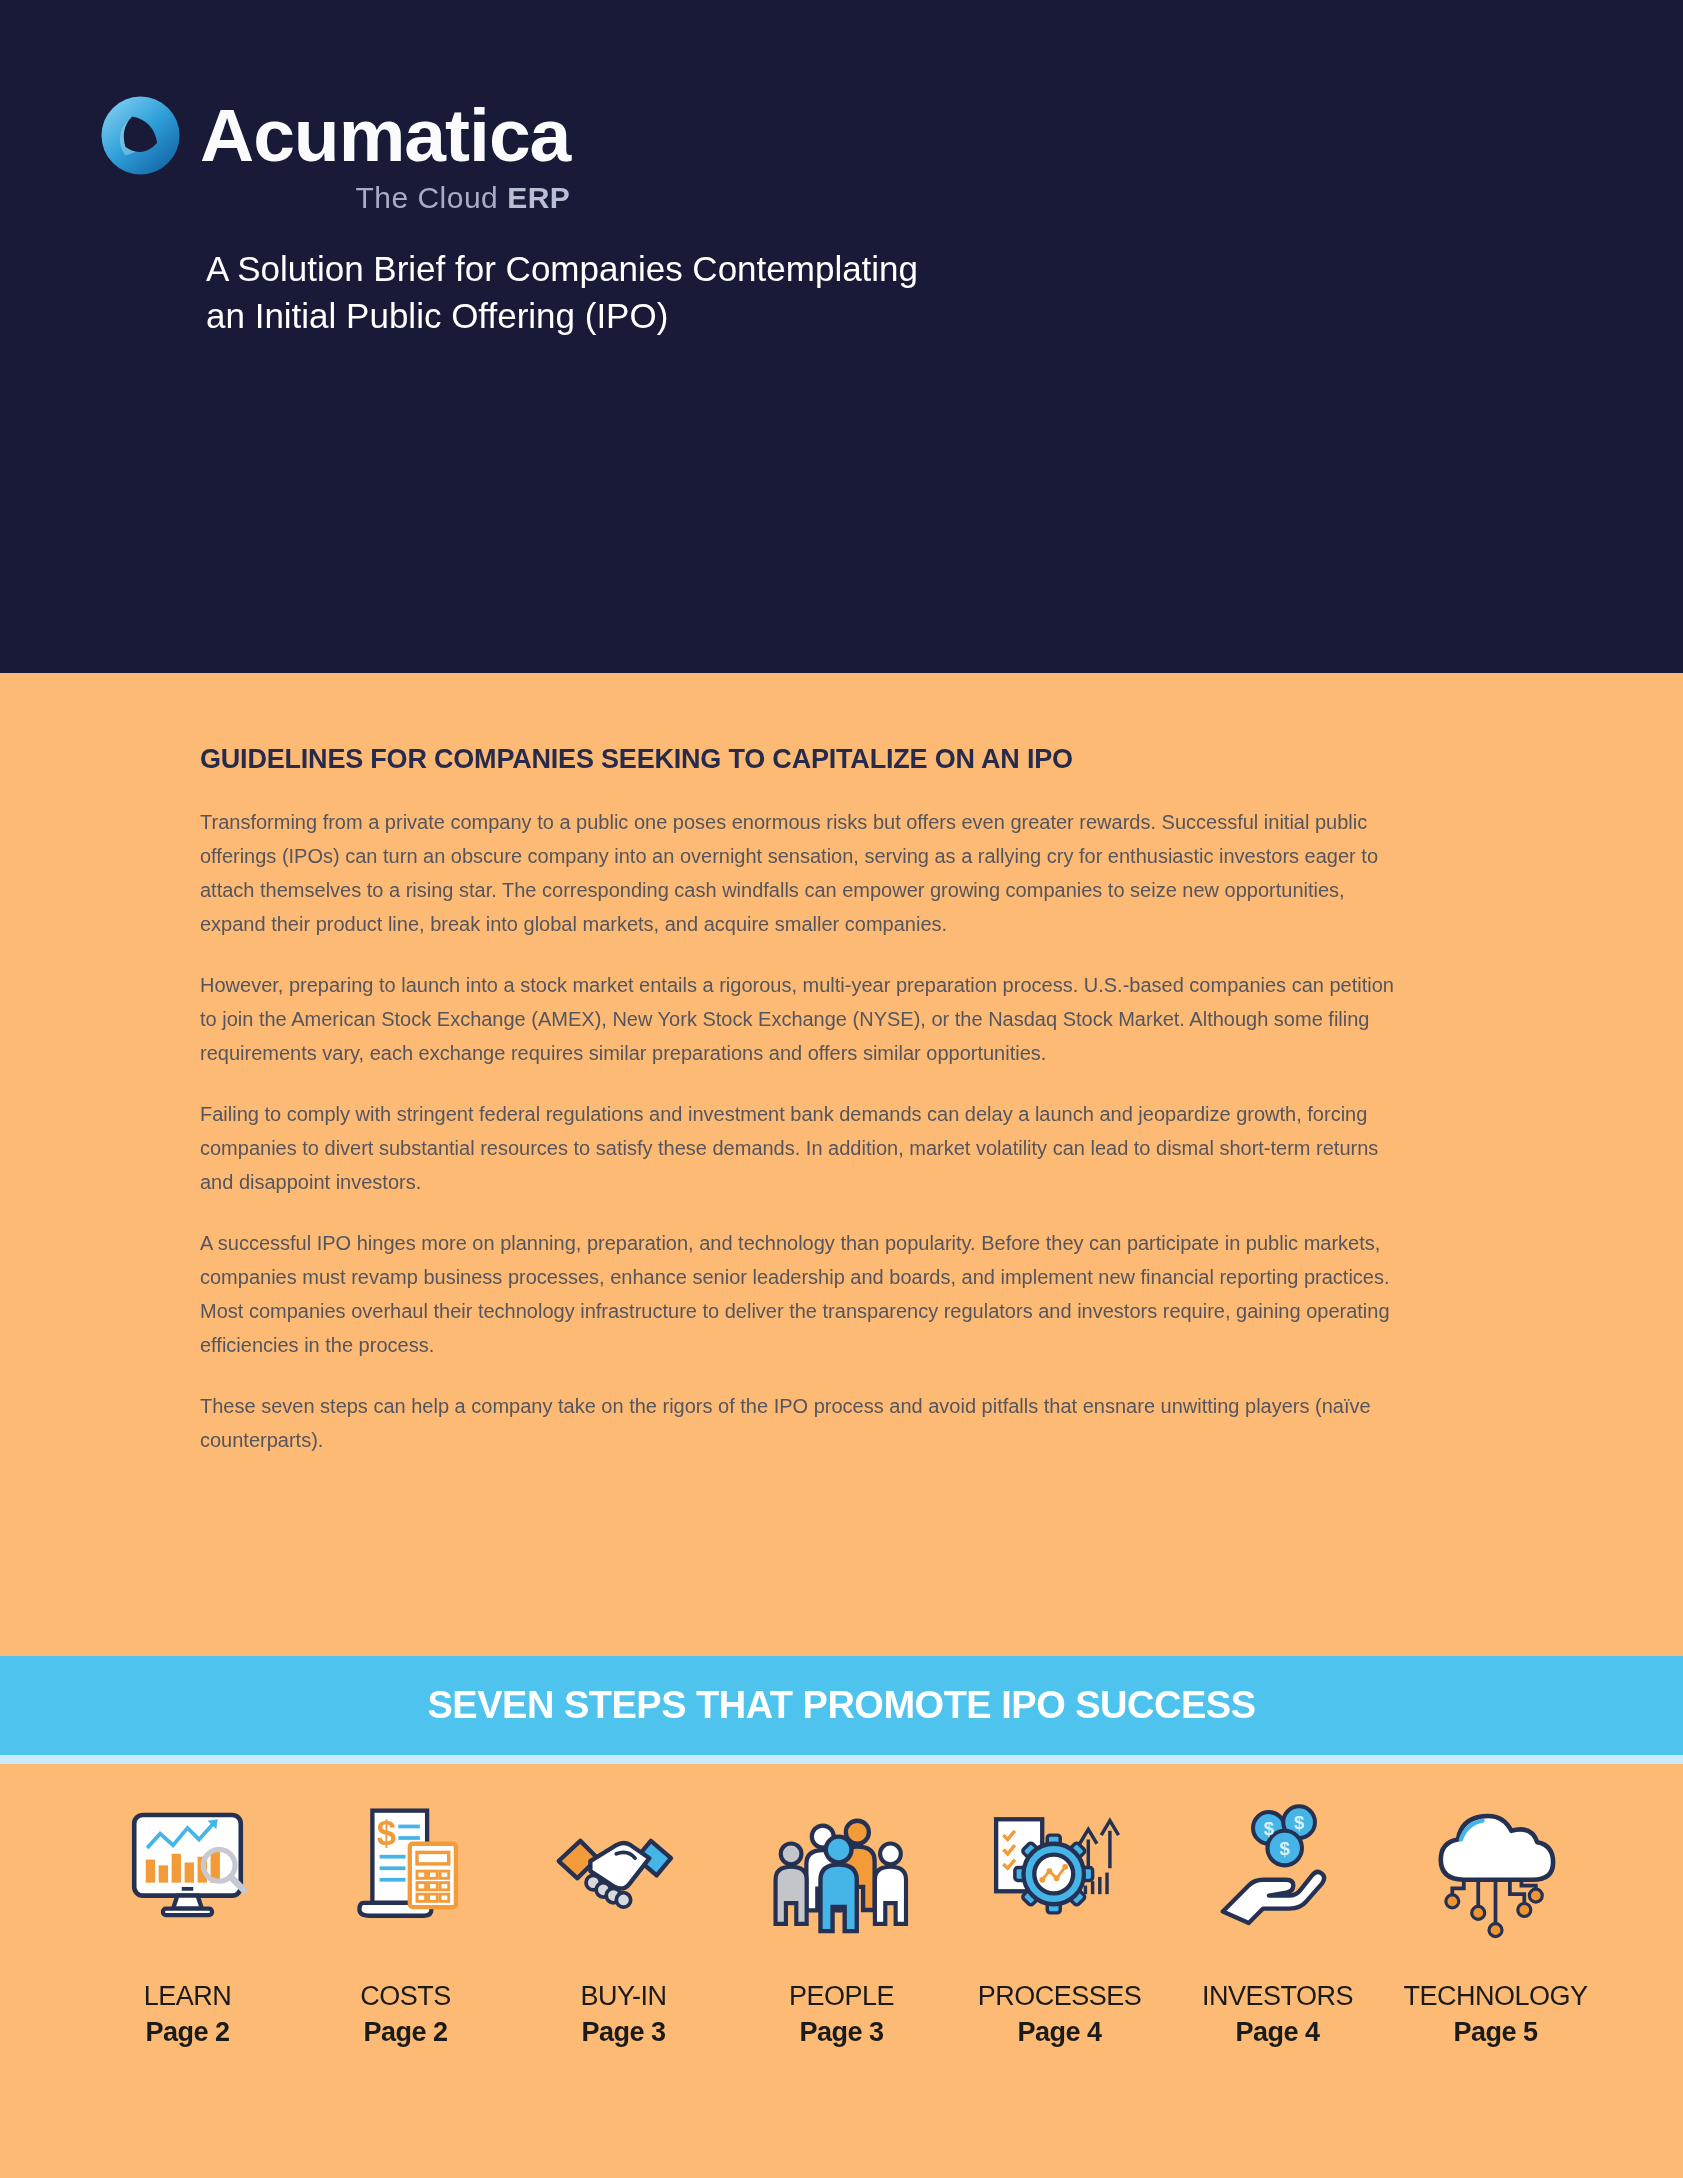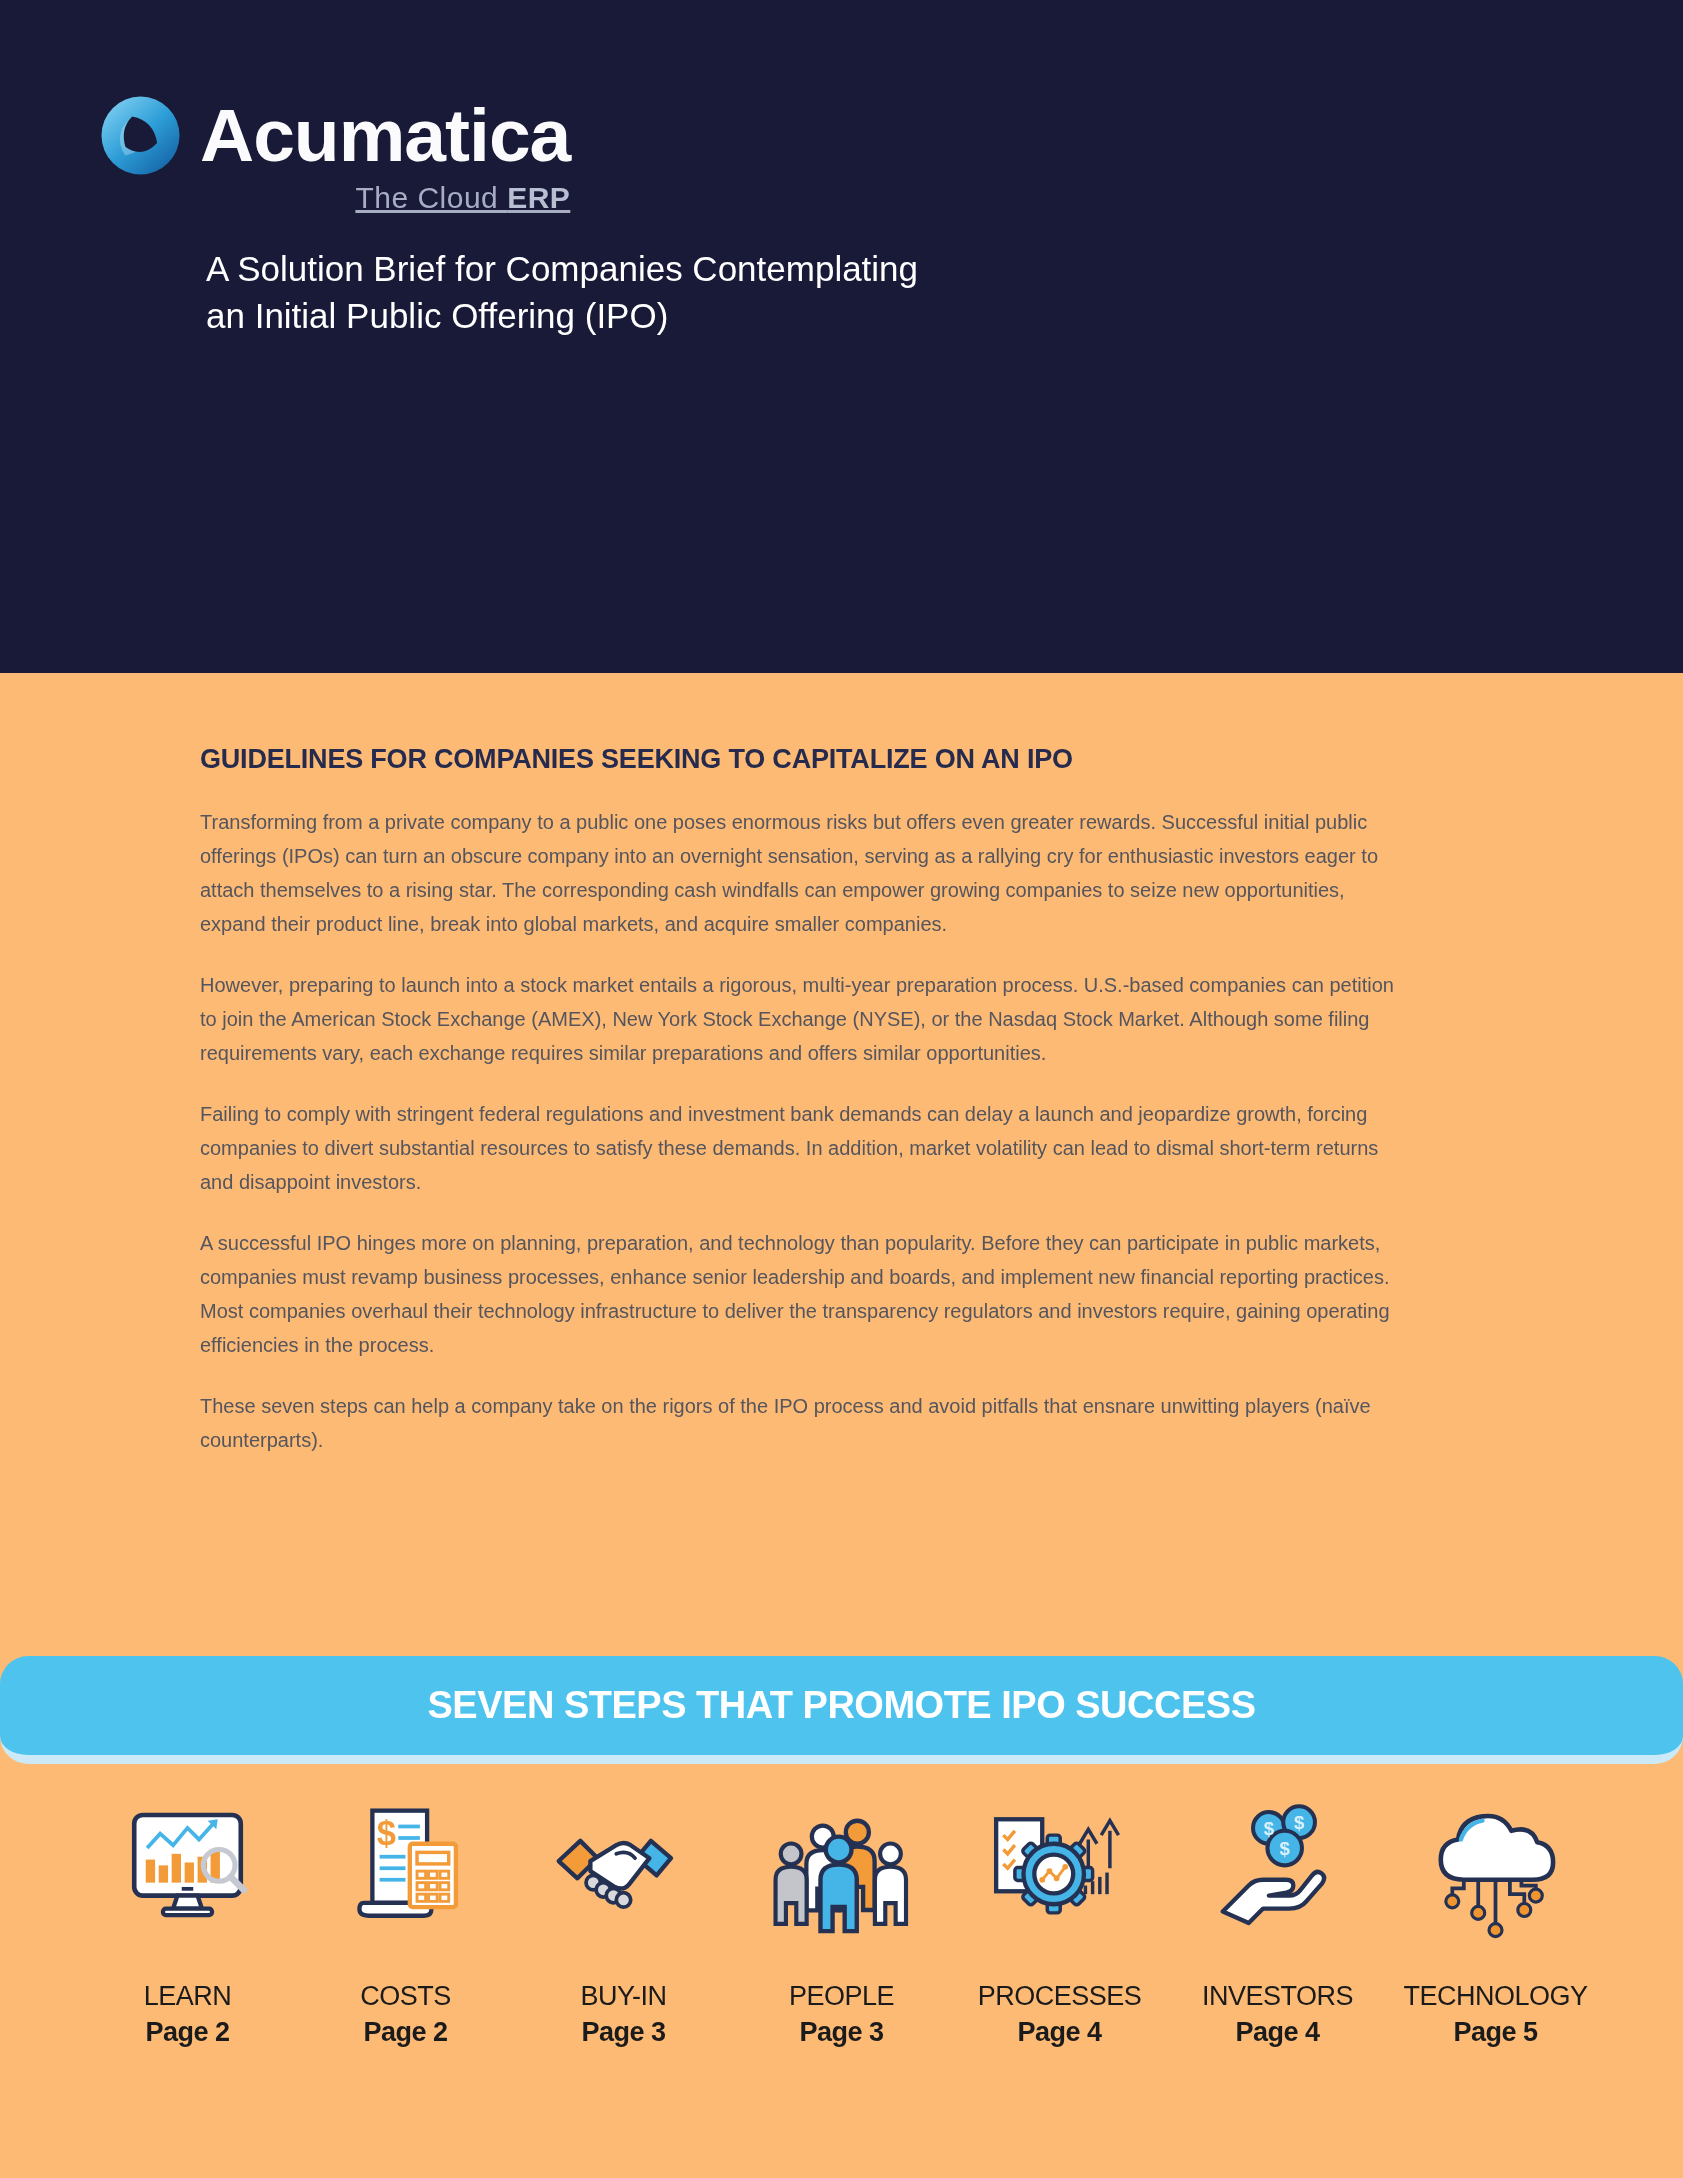--- a/index.html
+++ b/index.html
@@ -10,33 +10,33 @@
   }
   
   .hero{
     position:absolute;top:0;left:0;width:1683px;height:673px;
     background:#191a38;box-sizing:border-box;padding:94px 0 0 99px;
   }
   .logo-block{display:inline-flex;flex-direction:column;}
   .logo-row{display:flex;align-items:center;}
   .logo-mark{width:83px;height:83px;flex:0 0 auto;}
   .logo-word{color:#fbfbfd;font-size:75px;font-weight:600;letter-spacing:-1px;margin-left:18px;line-height:83px;}
-  .tagline{align-self:flex-end;margin-top:4px;font-size:30px;color:#a7adc3;letter-spacing:0.5px;text-decoration:underline;}
+  .tagline{align-self:flex-end;margin-top:4px;font-size:30px;color:#a7adc3;letter-spacing:0.5px;}
   .tagline b{color:#b9bfd2;}
   .hero-title{margin:147px 0 0 105px;color:#ffffff;font-size:67px;font-weight:400;letter-spacing:0.5px;}
   .hero-sub{margin:30px 0 0 107px;color:#ffffff;font-size:35px;font-weight:400;line-height:47px;}
   
   .article{position:absolute;top:673px;left:0;width:1601px;box-sizing:border-box;padding:71px 188px 0 200px;}
   .article h2{margin:0 0 30px 0;font-size:27px;font-weight:bold;color:#262b4e;letter-spacing:-0.2px;}
   .article p{margin:0 0 27px 0;max-width:1292px;font-size:20px;line-height:34px;color:#54555e;}
   
   .banner{
     position:absolute;top:1656px;left:0;width:1683px;height:99px;
     background:#4ec3ee;border-bottom:9px solid #cbe9f7;
-    display:flex;align-items:center;justify-content:center;border-radius:28px;
+    display:flex;align-items:center;justify-content:center;
   }
   .banner-title{color:#ffffff;font-size:38px;font-weight:bold;letter-spacing:-0.5px;}
   
   .steps{
     position:absolute;top:1802px;left:0;width:1683px;
     display:flex;justify-content:center;
   }
   .step{width:218px;text-align:center;}
   .step-icon-box{height:144px;display:flex;align-items:center;justify-content:center;}
   .step-icon-box svg{width:149px;height:144px;}

